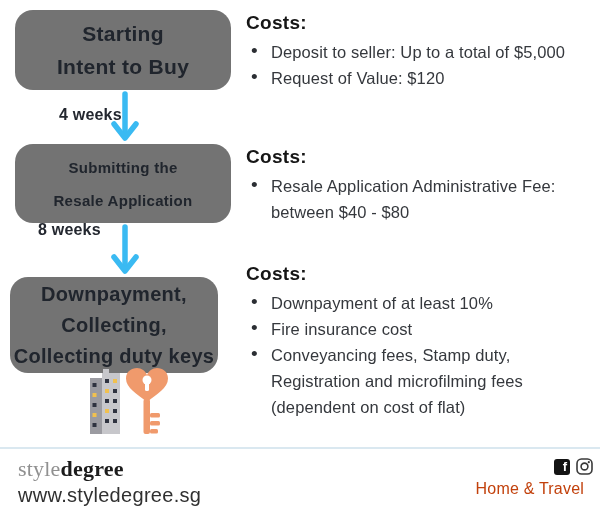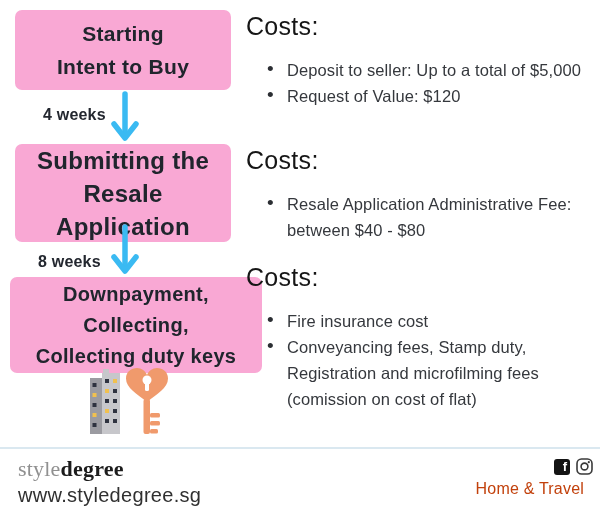--- a/index.html
+++ b/index.html
@@ -8,63 +8,63 @@
     width: 600px;
     height: 514px;
     background: #ffffff;
     font-family: "Liberation Sans", sans-serif;
     overflow: hidden;
   }
 
   
   .stage-box {
     position: absolute;
-    background: #f9a8d4;
-    border-radius: 7px;
+    background: #737373;
+    border-radius: 18px;
     display: flex;
     flex-direction: column;
     align-items: center;
     justify-content: center;
     text-align: center;
     color: #20252D;
     font-weight: 700;
     letter-spacing: 0.3px;
   }
   .stage-box .line { display: block; }
   .box1 { left: 15px; top: 10px;  width: 216px; height: 80px; font-size: 21px; line-height: 33px; }
-  .box2 { left: 15px; top: 144px; width: 216px; height: 98px; font-size: 24px; line-height: 33px; }
-  .box3 { left: 10px; top: 277px; width: 252px; height: 96px; font-size: 20px; line-height: 31px; }
+  .box2 { left: 15px; top: 144px; width: 216px; height: 79px; font-size: 15px; line-height: 33px; }
+  .box3 { left: 10px; top: 277px; width: 208px; height: 96px; font-size: 20px; line-height: 31px; }
 
   
   .arrow { position: absolute; }
   .a1 { left: 105px; top: 91px; }
   .a2 { left: 105px; top: 224px; }
   .duration {
     position: absolute;
     font-size: 16px;
     font-weight: 600;
     color: #23272F;
     letter-spacing: 0.2px;
   }
-  .d1 { left: 43px; top: 106px; }
-  .d2 { left: 38px; top: 253px; }
+  .d1 { left: 59px; top: 106px; }
+  .d2 { left: 38px; top: 221px; }
 
   
   .costs { position: absolute; left: 246px; width: 354px; }
   .c1 { top: 12px; }
   .c2 { top: 146px; }
   .c3 { top: 263px; }
   .costs-heading {
-    font-size: 25px;
-    font-weight: 400;
+    font-size: 19px;
+    font-weight: 700;
     color: #161616;
     letter-spacing: 0.3px;
     margin-bottom: 5px;
   }
-  .costs ul { margin: 16px; padding: 0; list-style: none; }
+  .costs ul { margin: 0; padding: 0; list-style: none; }
   .costs li {
     position: relative;
     padding-left: 25px;
     font-size: 16.5px;
     line-height: 26px;
     color: #35383D;
     letter-spacing: 0.1px;
   }
   .costs li::before {
     content: "\2022";
@@ -169,22 +169,23 @@
   <div class="costs c2">
     <div class="costs-heading">Costs:</div>
     <ul>
       <li>Resale Application Administrative Fee: between $40 - $80</li>
     </ul>
   </div>
 
   <div class="costs c3">
     <div class="costs-heading">Costs:</div>
     <ul>
+      <li>Downpayment of at least 10%</li>
       <li>Fire insurance cost</li>
-      <li>Conveyancing fees, Stamp duty, Registration and microfilming fees (comission on cost of flat)</li>
+      <li>Conveyancing fees, Stamp duty, Registration and microfilming fees (dependent on cost of flat)</li>
     </ul>
   </div>
 
   <div class="divider"></div>
 
   <div class="brand">
     <span class="brand-light">style</span><span class="brand-bold">degree</span>
   </div>
   <div class="website">www.styledegree.sg</div>
 

